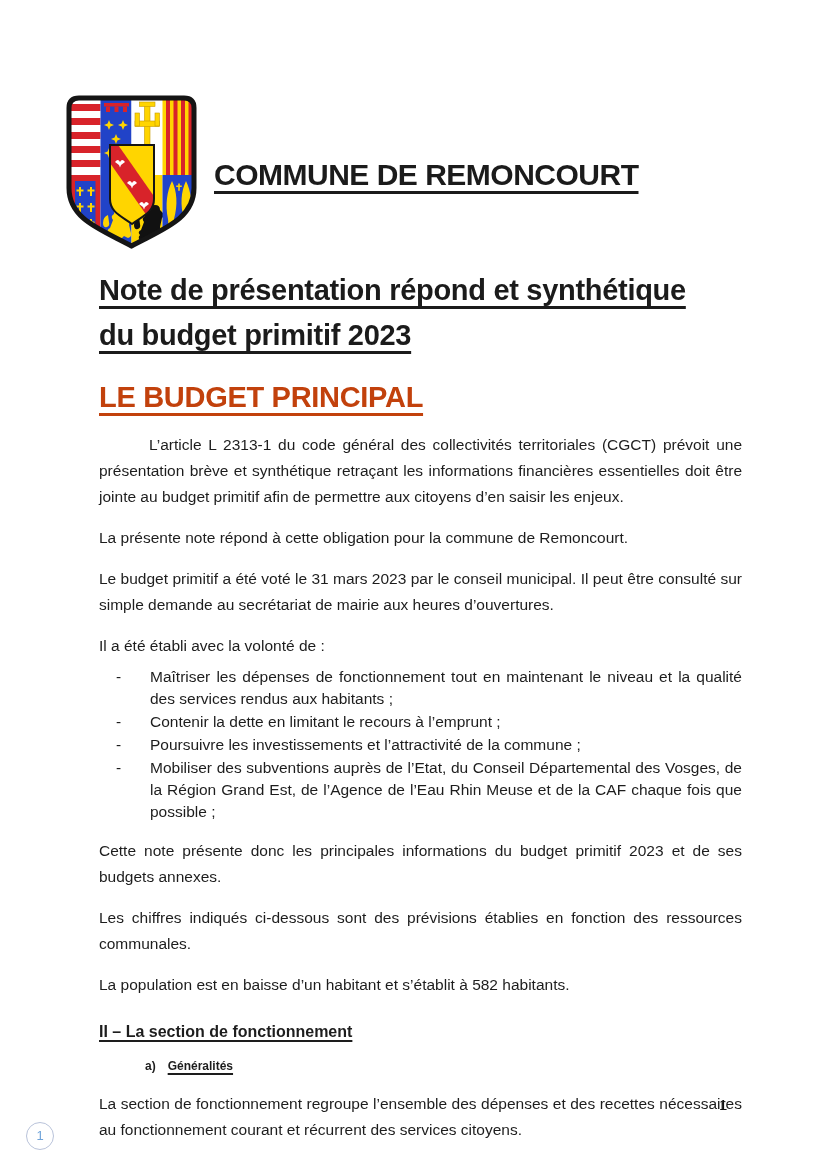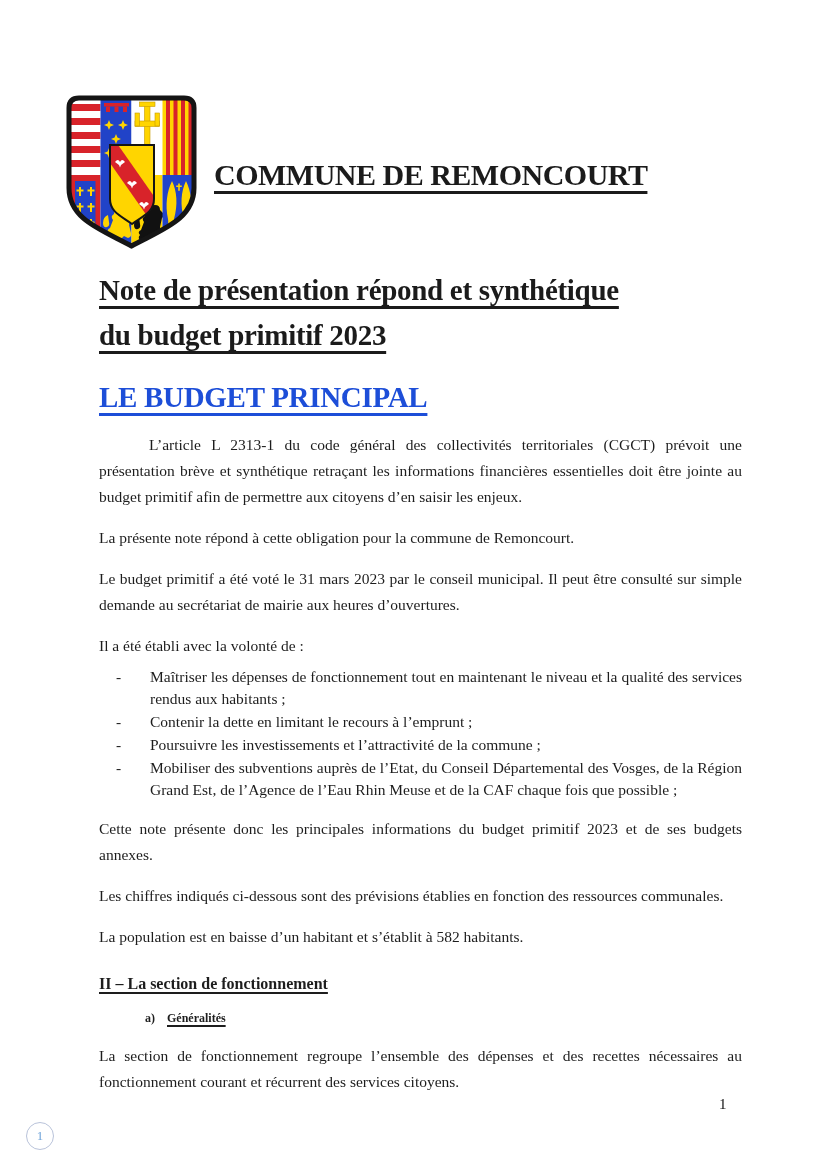--- a/index.html
+++ b/index.html
@@ -1,21 +1,21 @@
 <!DOCTYPE html>
 <html><head>
 <meta charset="utf-8">
 <style>
   * { margin:0; padding:0; box-sizing:border-box; }
   html,body { background:#ffffff; }
   .page {
     position:relative;
     width:827px; height:1169px;
     background:#ffffff;
-    font-family:Liberation Serif, serif;
+    font-family:Liberation Sans, sans-serif;
     color:#1d1d1d;
     overflow:hidden;
   }
   .crest {
     position:absolute; left:66px; top:95px;
     width:131px; height:156px;
   }
   .commune-title {
     position:absolute; left:214px; top:158px;
     font-size:30px; font-weight:bold; letter-spacing:-0.5px;
@@ -33,21 +33,21 @@
     color:#1b1b1b; letter-spacing:-0.3px;
   }
   .doc-title .u, .h2 .u {
     text-decoration:underline;
     text-decoration-thickness:3px;
     text-underline-offset:6px;
   }
   .h2 {
     margin-top:19px;
     font-size:29px; font-weight:bold; line-height:40px;
-    color:#1d4ed8; letter-spacing:-0.3px;
+    color:#c2410c; letter-spacing:-0.3px;
   }
   .sec-heading {
     margin-top:24px;
     font-size:16px; font-weight:bold; line-height:20px;
     text-decoration:underline;
     text-decoration-thickness:2px;
     text-underline-offset:3px;
   }
   .para {
     margin-top:15px;

